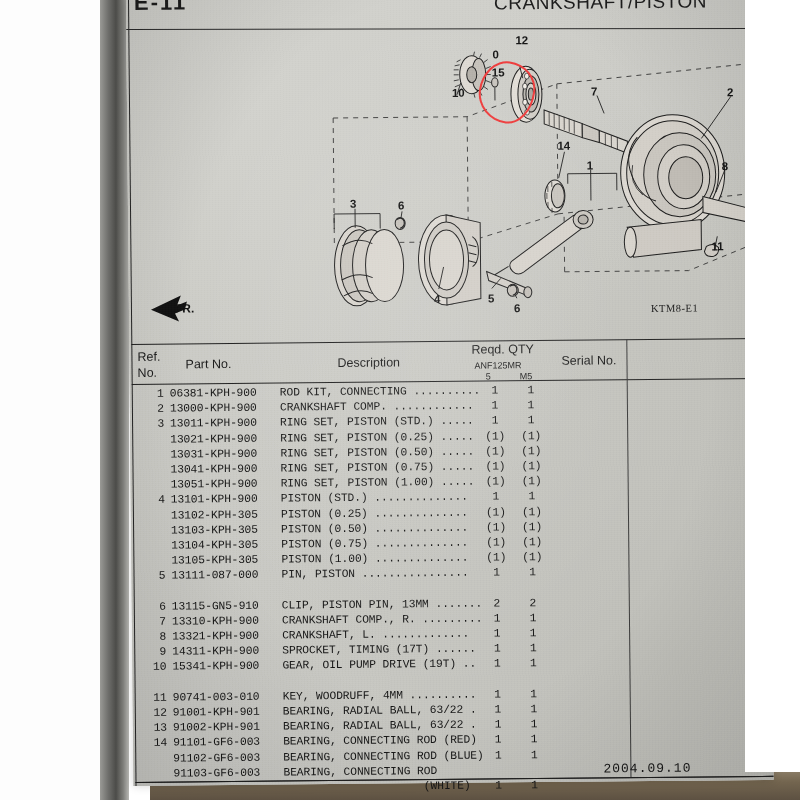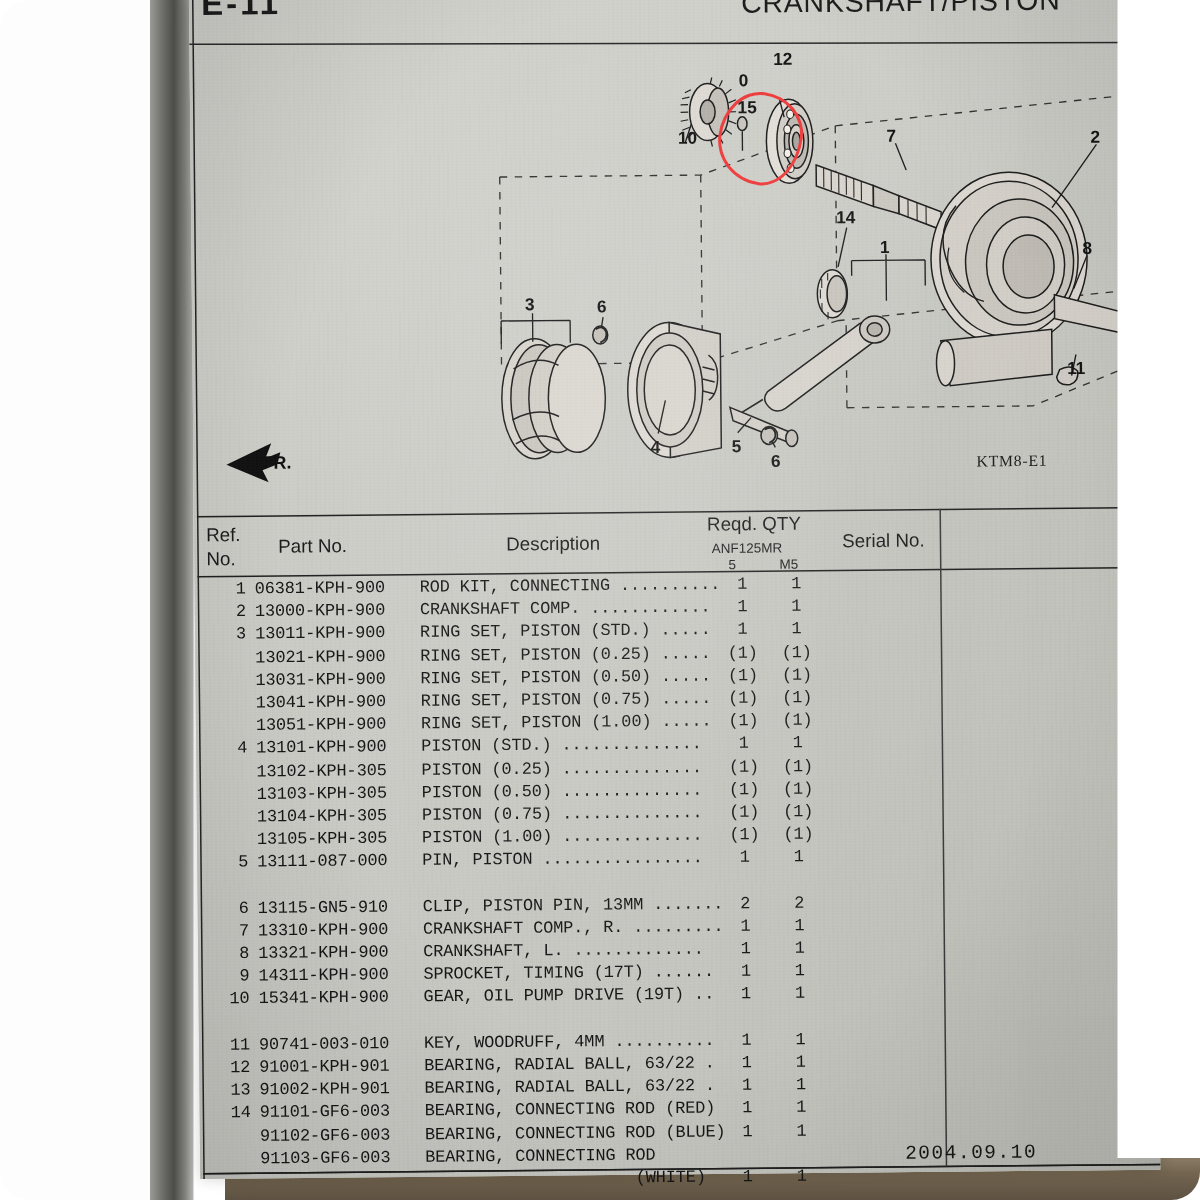--- a/index.html
+++ b/index.html
@@ -7,21 +7,20 @@
     width: 800px; height: 800px;
     overflow: hidden;
     background: #ffffff;
     font-family: "Liberation Sans", sans-serif;
   }
   #stage {
     position: relative;
     width: 800px; height: 800px;
     background: #ffffff;
     overflow: hidden;
-    border-radius: 19px;
   }
 
   
   .under-surface {
     position: absolute;
     left: 0; top: 0; width: 800px; height: 800px;
     background: #ffffff;
   }
   .desk-strip {
     position: absolute;

